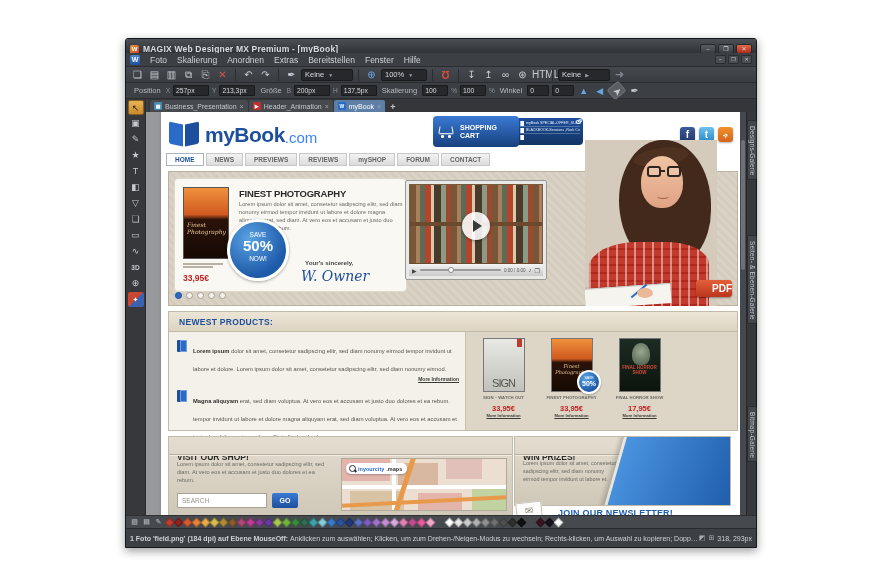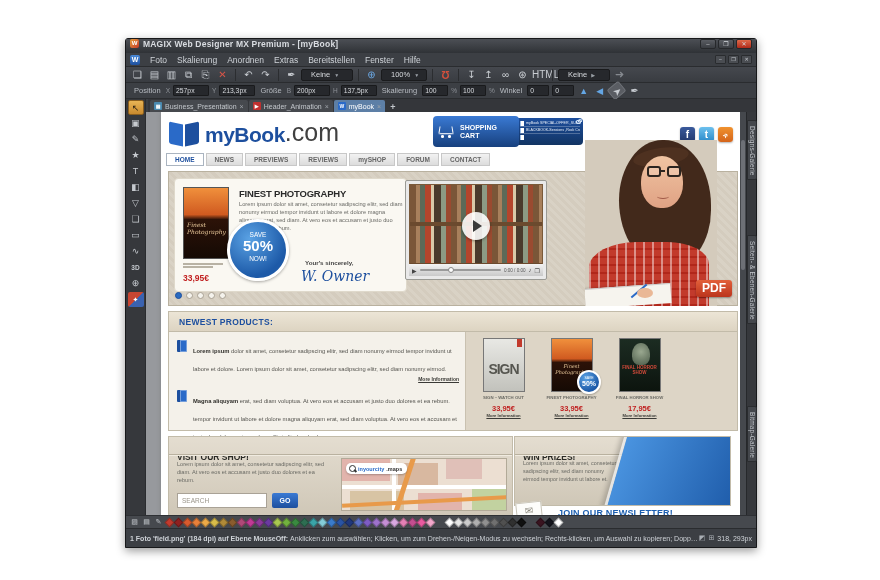--- a/index.html
+++ b/index.html
@@ -5,21 +5,21 @@
   *{box-sizing:border-box;margin:0;padding:0}
   html,body{width:880px;height:580px;background:#fff;overflow:hidden;
     font-family:"Liberation Sans",sans-serif;-webkit-font-smoothing:antialiased}
   .stage{position:relative;width:880px;height:580px;background:#fff}
   .window{position:absolute;left:125px;top:38px;width:632px;height:510px;background:#3c3f44;
     border:1px solid #17181a;border-radius:3px 3px 0 0;box-shadow:0 3px 10px rgba(0,0,0,.4)}
 
   
   .titlebar{position:absolute;left:0;top:0;right:0;height:16px;
     background:linear-gradient(#4c4f55,#2d3034);border-bottom:1px solid #202225;
-    display:flex;align-items:flex-start;padding:0 4px;gap:4px}
+    display:flex;align-items:flex-end;padding:0 4px;gap:4px}
   .title-appicon{width:9px;height:9px;border-radius:2px;background:linear-gradient(135deg,#e8a03a,#c43a2a);
     color:#fff;font-size:6px;font-weight:bold;text-align:center;line-height:9px}
   .title-text{color:#d9dce1;font-size:8.5px;font-weight:bold;letter-spacing:.2px}
   .win-ctrls{margin-left:auto;display:flex;gap:2px}
   .win-btn{width:16px;height:10px;border-radius:2px;background:linear-gradient(#5a5d63,#3a3d42);
     border:1px solid #26282b;color:#d8dbe0;font-size:6px;line-height:8px;text-align:center}
   .win-btn.close{background:linear-gradient(#e06a4a,#b02a1a)}
   .menubar{position:absolute;left:0;top:14px;right:0;height:14px;background:#3c3f44;
     border-bottom:1px solid #2a2c2f;display:flex;align-items:center;padding:0 4px;gap:1px}
   .menu-appicon{width:10px;height:10px;border-radius:2px;background:linear-gradient(#4a8ad8,#1d4f9e);
@@ -27,21 +27,21 @@
   .menu-item{color:#cfd3d8;font-size:8.5px;padding:1px 5px;border-radius:2px}
   .mini-ctrls{margin-left:auto;display:flex;gap:2px}
   .mini-btn{width:11px;height:9px;background:#4a4d52;border:1px solid #2a2c2f;color:#c8ccd1;
     font-size:5px;line-height:7px;text-align:center;border-radius:1px}
 
   .toolbar1{position:absolute;left:0;top:28px;right:0;height:16px;background:linear-gradient(#45484e,#393c41);
     border-bottom:1px solid #2a2c2f;display:flex;align-items:center;padding:0 4px;gap:2px}
   .tb-icon{width:15px;height:13px;color:#c9cdd2;font-size:10px;line-height:13px;text-align:center;border-radius:2px}
   .tb-sep{width:1px;height:12px;background:#2b2d30;margin:0 3px}
   .dropdown{height:12px;background:#26282c;border:1px solid #1a1b1d;border-radius:2px;color:#d6d9dd;
-    font-size:7.5px;display:flex;align-items:center;padding:0 9px;gap:4px}
+    font-size:7.5px;display:flex;align-items:center;padding:0 3px;gap:4px}
   .dd-arrow{font-size:5px;color:#9aa0a6}
   .magnet{color:#d4503c;font-weight:bold;transform:rotate(180deg)}
   .publish-arrow{color:#85898f;font-size:11px}
 
   .toolbar2{position:absolute;left:0;top:44px;right:0;height:16px;background:#3c3f44;
     border-bottom:1px solid #2a2c2f;display:flex;align-items:center;padding:0 6px;gap:3px}
   .prop-label{color:#b6bac0;font-size:7.5px;margin:0 2px}
   .prop-sub{color:#8e9298;font-size:6.5px}
   .prop-field{width:36px;height:11px;background:#26282c;border:1px solid #191a1c;border-radius:1px;
     color:#d6d9dd;font-size:6.8px;line-height:9px;padding:0 2px;overflow:hidden;white-space:nowrap}
@@ -86,21 +86,21 @@
 
   
   .page{position:absolute;left:15px;top:0;width:582px;height:405px;background:#fff;box-shadow:2px 0 6px rgba(0,0,0,.3)}
 
   .logo{position:absolute;left:8px;top:6px;display:flex;align-items:flex-end}
   .logo-book{position:relative;width:30px;height:27px;margin-right:6px}
   .logo-page-l{position:absolute;left:0;bottom:0;width:14px;height:22px;background:#2a6ac8;transform:skewY(12deg);border-radius:2px 0 0 2px}
   .logo-page-r{position:absolute;right:0;bottom:0;width:14px;height:22px;background:#1d4f9e;transform:skewY(-12deg);border-radius:0 2px 2px 0}
   .logo-sheet{position:absolute;left:3px;top:0px;width:24px;height:5px;border-top:2px solid #fff;transform:rotate(-6deg)}
   .logo-main{font-size:21px;font-weight:bold;color:#1d4f9e;letter-spacing:-.5px;line-height:1}
-  .logo-suffix{font-size:25px;color:#404040;line-height:1}
+  .logo-suffix{font-size:15px;color:#3b82f6;line-height:1}
 
   .cart{position:absolute;left:272px;top:4px;width:150px;height:31px}
   .cart-left{position:absolute;left:0;top:0;width:86px;height:31px;border-radius:4px;
     background:linear-gradient(#3a7ad4,#17407e);display:flex;align-items:center;padding:0 6px;gap:5px}
   .cart-icon{position:relative;width:16px;height:12px}
   .cart-basket{position:absolute;left:0;top:0;width:14px;height:8px;border:1.5px solid #fff;border-top:none;
     transform:perspective(10px) rotateX(14deg);border-radius:0 0 2px 2px}
   .cart-wheel{position:absolute;bottom:0;width:2.5px;height:2.5px;border-radius:50%;background:#fff}
   .cart-label{color:#fff;font-size:7px;font-weight:bold;line-height:1.1}
   .cart-right{position:absolute;left:82px;top:2px;width:68px;height:27px;border-radius:0 4px 4px 0;
@@ -161,22 +161,22 @@
     display:flex;align-items:center;padding:0 3px;gap:3px}
   .vplay{font-size:6px;color:#444}
   .vtrack{flex:1;height:2px;background:#9a9a9a;border-radius:1px;position:relative}
   .vknob{position:absolute;left:35%;top:-2px;width:6px;height:6px;border-radius:50%;background:#fdfdfd;border:1px solid #888}
   .vtime{font-size:4.6px;color:#555}
   .vico{font-size:6px;color:#555}
   .dots{position:absolute;left:6px;bottom:6px;display:flex;gap:4px}
   .dot{width:7px;height:7px;border-radius:50%;background:#f4f2ec;border:1px solid #a9a193}
   .dot.active{background:#2a6ac0;border-color:#1d4f9e}
   .pdf-btn{position:absolute;right:5px;bottom:8px;width:36px;height:17px;border-radius:3px;
-    background:linear-gradient(#e2603a,#bb341c);color:#fff;font-size:12px;font-weight:bold;
-    text-align:center;line-height:17px;box-shadow:0 1px 2px rgba(0,0,0,.35);z-index:6}
+    background:linear-gradient(#e2603a,#bb341c);color:#fff;font-size:10px;font-weight:bold;
+    text-align:right;line-height:17px;box-shadow:0 1px 2px rgba(0,0,0,.35);z-index:6}
 
   .woman{position:absolute;left:424px;top:28px;width:132px;height:166px;background:#d4cbbc;overflow:hidden;z-index:4}
   .w-hair{position:absolute;right:6px;top:0px;width:92px;height:128px;background:#42291b;border-radius:48% 52% 46% 54%}
   .w-face{position:absolute;right:34px;top:16px;width:42px;height:52px;border-radius:50% 50% 46% 46%;
     background:linear-gradient(#f0c4a2,#e0a284)}
   .w-fringe{position:absolute;right:28px;top:8px;width:56px;height:18px;background:#4e3120;border-radius:50%;transform:rotate(-8deg)}
   .w-glass{position:absolute;top:26px;width:14px;height:11px;border:2px solid #2c2520;border-radius:3px;background:rgba(255,255,255,.15)}
   .w-bridge{position:absolute;right:52px;top:30px;width:6px;height:2px;background:#2c2520}
   .w-smile{position:absolute;right:48px;top:54px;width:12px;height:5px;border-bottom:1.5px solid #a05a48;border-radius:50%}
   .w-body{position:absolute;left:4px;bottom:0;width:120px;height:64px;border-radius:40% 35% 0 0;
@@ -200,21 +200,21 @@
     border-left:3px solid #1d4f9e;box-shadow:inset 0 0 0 1px rgba(255,255,255,.35)}
   .entry-text{color:#55544f;font-size:5.8px;line-height:1.4}
   .entry-text b{color:#2f2e2a}
   .entry-link{display:block;text-align:right;color:#3a3a36;font-size:5px;font-weight:bold;
     text-decoration:underline;margin-top:1px}
   .prod-cards{position:absolute;left:296px;top:20px;right:0;bottom:0;background:#ddd5c6;border-left:1px solid #c9c1b0;
     display:flex;align-items:flex-start;padding:6px 4px 0 6px;gap:5px}
   .card{width:63px;text-align:center;position:relative}
   .card-cover{position:relative;width:42px;height:54px;margin:0 auto;border:1px solid #777;overflow:hidden}
   .cover-sign{background:linear-gradient(#e8e8e4,#c2c2bc)}
-  .cover-sign .cover-text{margin-top:22px;font-size:14px;font-weight:bold;color:#55554f;letter-spacing:-1px}
+  .cover-sign .cover-text{margin-top:38px;font-size:11px;font-weight:normal;color:#55554f;letter-spacing:-1px}
   .cover-sign:before{content:"";position:absolute;right:2px;top:0;width:5px;height:8px;background:#c23a2c}
   .cover-magissa{background:linear-gradient(#3a86c0,#1d5586)}
   .cover-magissa .cover-text{margin-top:2px;font-size:4px;font-weight:bold;color:#fde}
   .cover-magissa:after{content:"";position:absolute;left:8px;top:18px;width:26px;height:16px;border-radius:50%;
     background:radial-gradient(circle,#222 0 4px,#7a9ab0 4px 7px,#e8d8c8 7px 100%)}
   .cover-photo2{background:linear-gradient(180deg,#f0903c 0%,#d05a20 38%,#2c1208 45%,#150a04 100%)}
   .cover-photo2 .cover-text{margin-top:24px;font-family:"DejaVu Serif",serif;font-style:italic;font-size:5px;color:#e8c89a}
   .cover-horror{background:linear-gradient(#1c2c22,#0c140e)}
   .cover-horror .cover-text{margin-top:26px;font-size:4.5px;font-weight:bold;color:#d24a3a;line-height:1.2}
   .cover-horror:before{content:"";position:absolute;left:12px;top:4px;width:18px;height:22px;border-radius:50% 50% 40% 40%;

